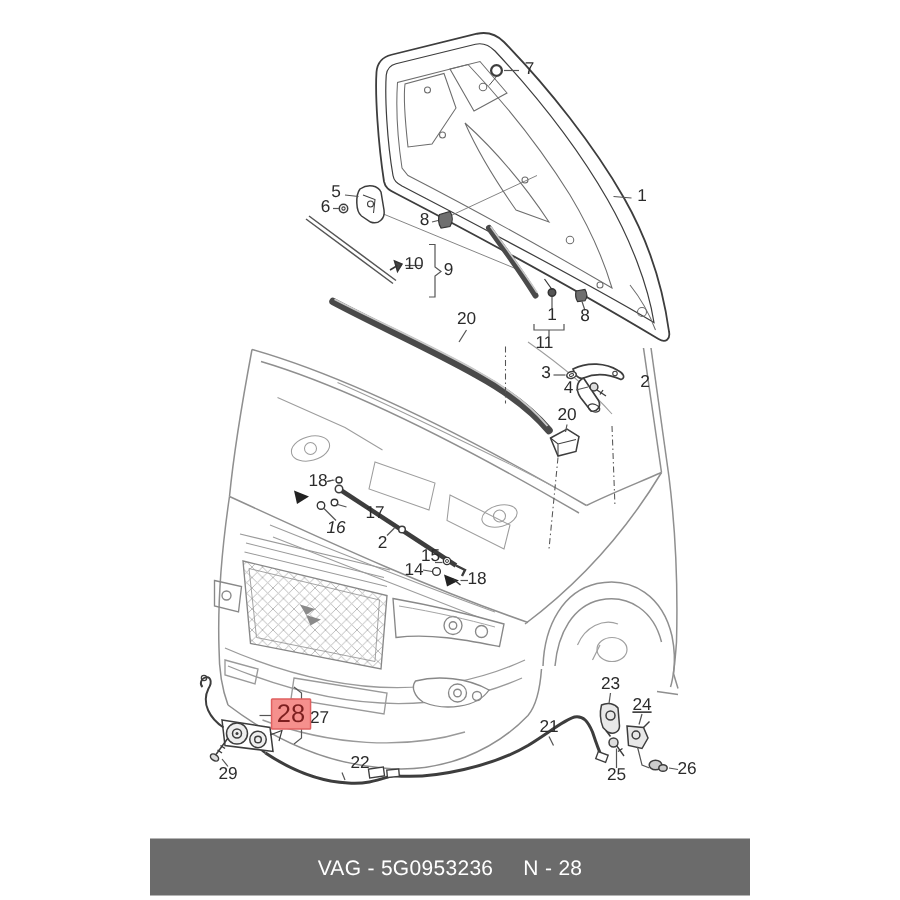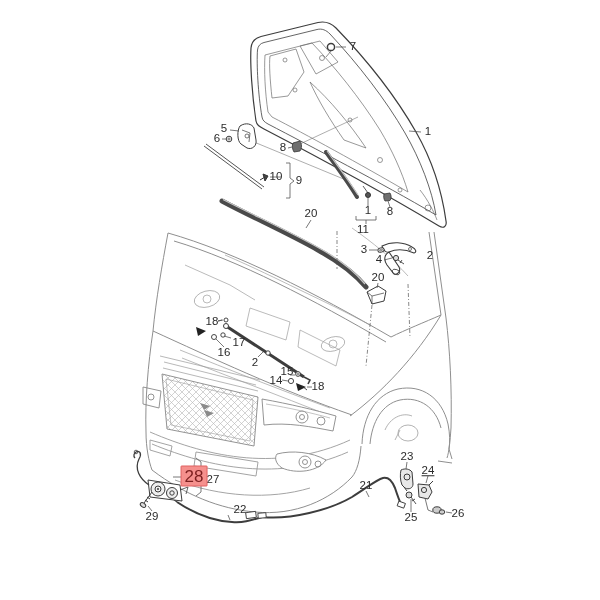--- a/index.html
+++ b/index.html
@@ -297,31 +297,35 @@
         <span class="part-label" style="left: 353px; top: 47px;">7</span>
         <span class="part-label" style="left: 283px; top: 148px;">8</span>
         <span class="part-label" style="left: 299px; top: 181px;">9</span>
         <span class="part-label" style="left: 276px; top: 177px;">10</span>
         <span class="part-label" style="left: 363px; top: 230px;">11</span>
         <span class="part-label" style="left: 368px; top: 211px;">1</span>
         <span class="part-label" style="left: 390px; top: 212px;">8</span>
         <span class="part-label" style="left: 255px; top: 363px;">2</span>
         <span class="part-label" style="left: 276px; top: 381px;">14</span>
         <span class="part-label" style="left: 287px; top: 372px;">15</span>
-        <span class="part-label" style="left: 224px; top: 353px;">16</span>
-        <span class="part-label" style="left: 239px; top: 343px;">17</span>
+        <span class="part-label" style="left: 224px; top: 353px; font-style: italic;">16</span>
+        <span class="part-label" style="left: 250px; top: 343px;">17</span>
         <span class="part-label" style="left: 212px; top: 322px;">18</span>
         <span class="part-label" style="left: 318px; top: 387px;">18</span>
         <span class="part-label" style="left: 311px; top: 214px;">20</span>
         <span class="part-label" style="left: 378px; top: 278px;">20</span>
         <span class="part-label" style="left: 366px; top: 486px;">21</span>
         <span class="part-label" style="left: 240px; top: 510px;">22</span>
         <span class="part-label" style="left: 407px; top: 457px;">23</span>
         <span class="part-label" style="left: 428px; top: 471px; text-decoration: underline;">24</span>
         <span class="part-label" style="left: 411px; top: 518px;">25</span>
         <span class="part-label" style="left: 458px; top: 514px;">26</span>
         <span class="part-label" style="left: 213px; top: 480px;">27</span>
         <span class="part-label highlighted" style="left: 194px; top: 476px;">28</span>
         <span class="part-label" style="left: 152px; top: 517px;">29</span>
       </div>
   </div>
 
+  <div class="footer-bar">
+    <span>VAG - 5G0953236</span>
+    <span>N - 28</span>
+  </div>
 </div>
 
 </body></html>

